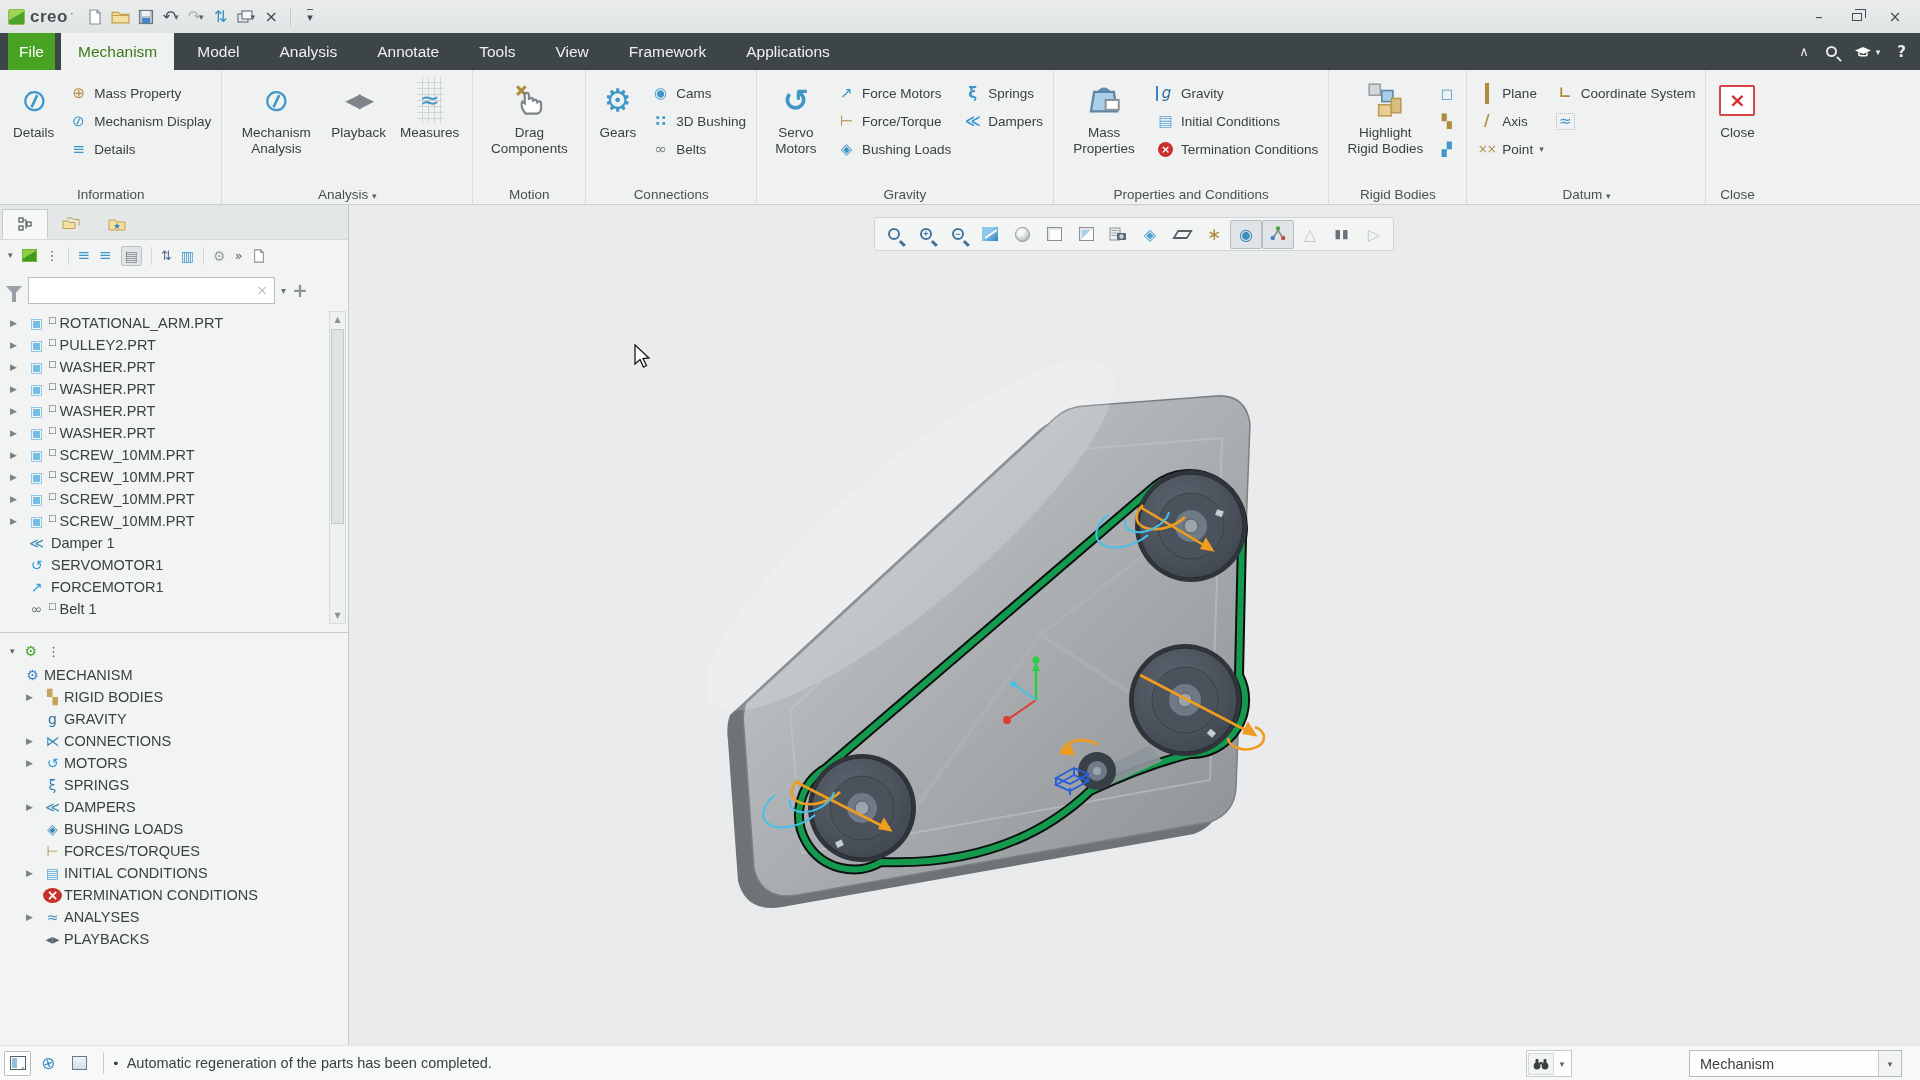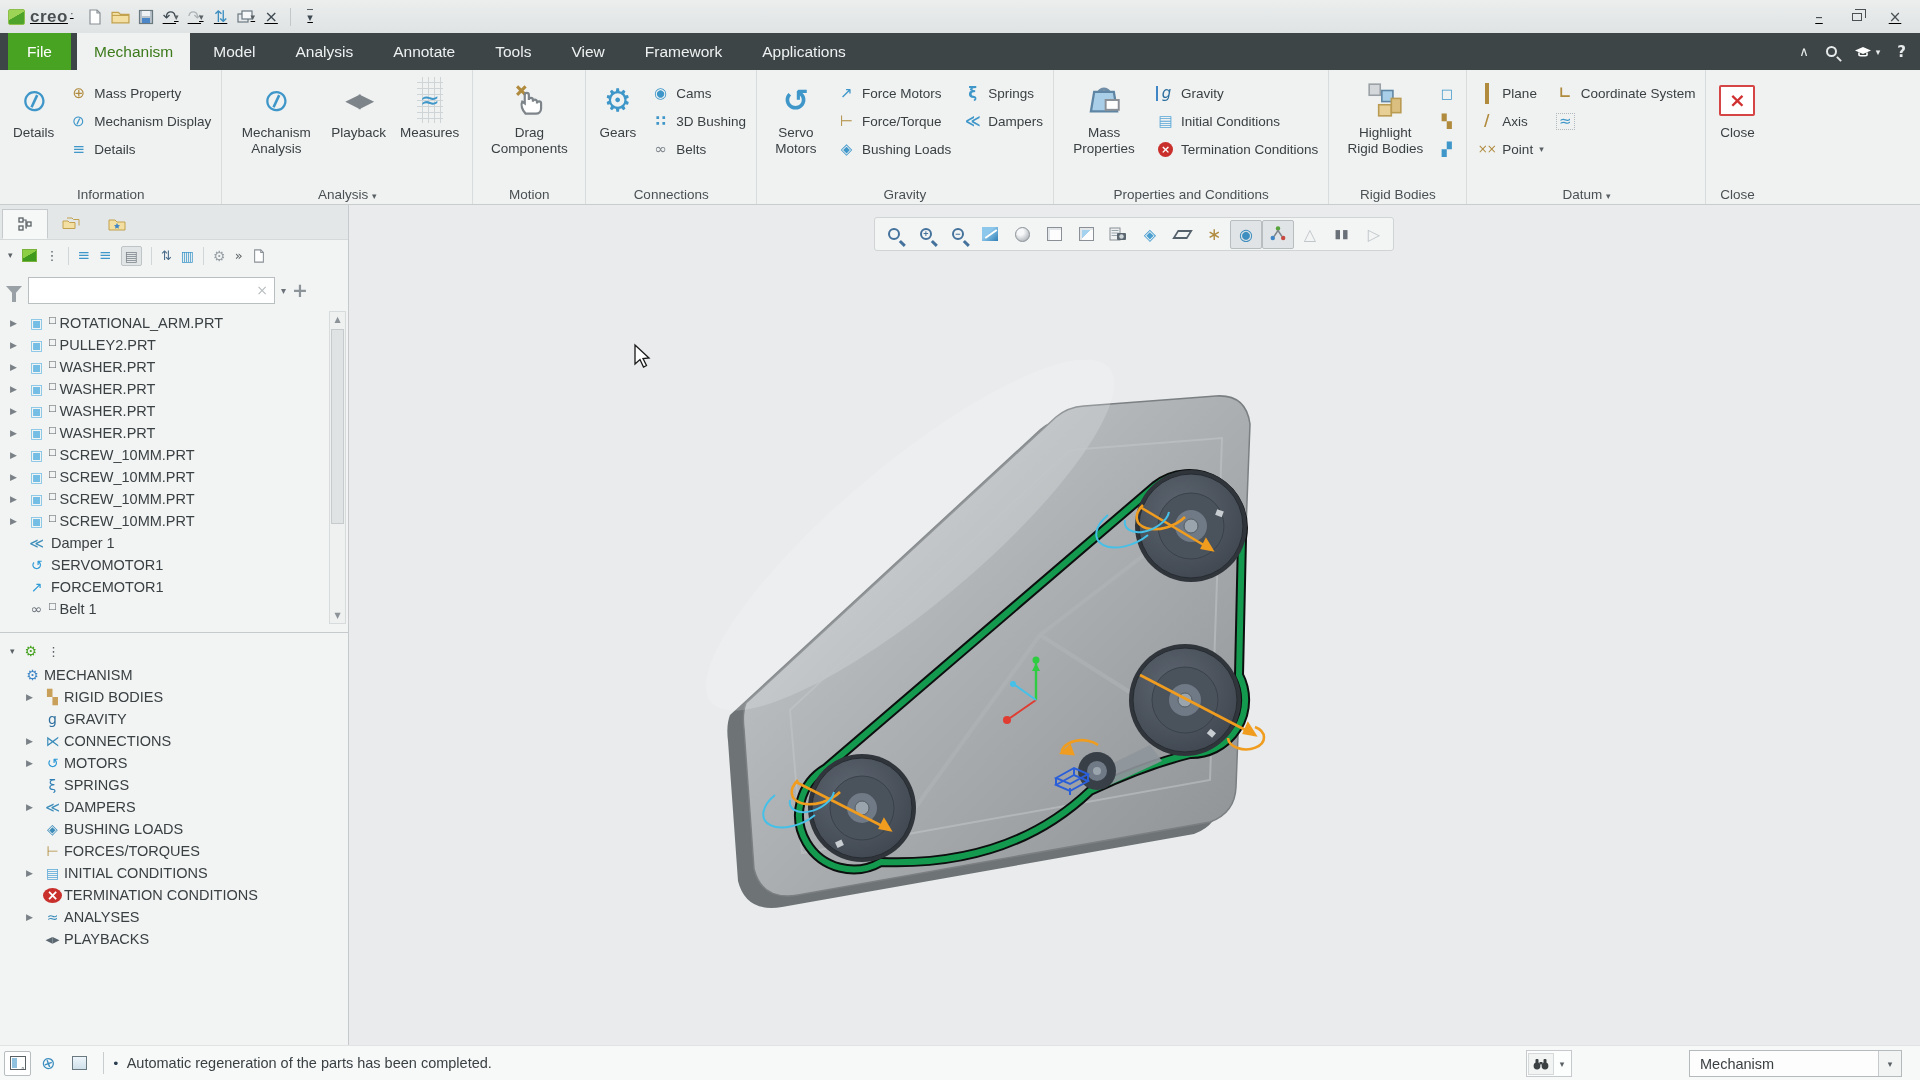--- a/index.html
+++ b/index.html
@@ -1,39 +1,39 @@
 <!DOCTYPE html>
 <html><head>
 <meta charset="utf-8">
 <style>
   * { margin:0; padding:0; box-sizing:border-box; }
   html,body { width:1920px; height:1080px; overflow:hidden; font-family:"Liberation Sans", sans-serif; background:#e9ebec; }
   .g { font-family:"DejaVu Sans", sans-serif; }
 
   
-  #titlebar { position:absolute; top:0; left:0; width:1920px; height:33px; background:linear-gradient(#eceeee,#dfe3e3); display:flex; align-items:center;text-decoration:underline; }
+  #titlebar { position:absolute; top:0; left:0; width:1920px; height:33px; background:linear-gradient(#eceeee,#dfe3e3); display:flex; align-items:center; }
   #logo { display:flex; align-items:center; gap:5px; padding:0 10px 0 8px; }
   #logo .cube { width:17px; height:16px; background:linear-gradient(150deg,#9ed455 44%,#4ea32a 46%); border:1px solid #8abf49; border-radius:2px; }
   #logo .logotext { font-size:17px; font-weight:bold; color:#4a4f52; letter-spacing:.5px; }
   #logo .logodot { font-size:11px; color:#4a4f52; margin-left:-3px; margin-top:-8px; }
   #qat { display:flex; align-items:center; gap:3px; }
   .qbtn { height:24px; min-width:22px; display:flex; align-items:center; justify-content:center; padding:0 2px; border-radius:2px; color:#3e4a52; font-size:16px; }
   .qbtn.dis { color:#aeb4b7; }
   .qcaret { font-size:9px; color:#5a6164; margin-left:-2px; }
   .qsep { width:1px; height:18px; background:#c3c8ca; margin:0 5px; }
   #wintitle { position:absolute; left:0; right:0; text-align:center; font-size:15px; color:#3b4144; pointer-events:none; }
   #winbtns { margin-left:auto; display:flex; align-items:center; gap:4px; padding-right:8px; position:relative; z-index:2; }
   .winbtn { width:34px; height:24px; display:flex; align-items:center; justify-content:center; color:#4a5053; font-size:15px; }
   .restore { position:relative; width:10px; height:8px; border:1.4px solid #4a5053; }
   .restore::before { content:""; position:absolute; left:2px; top:-5px; width:10px; height:8px; border:1.4px solid #4a5053; border-bottom:none; border-left:none; }
 
   
   #tabbar { position:absolute; top:33px; left:0; width:1920px; height:37px; background:#3e4546; display:flex; align-items:stretch; }
   .tab { display:flex; align-items:center; padding:0 17px; margin:0 3px; font-size:15.5px; color:#eef1f1; }
-  .tab.filetab { background:#47a321; color:#fff; padding:0 19px; margin-left:8px; }
+  .tab.filetab { background:#47a321; color:#fff; padding:0 11px; margin-left:8px; }
   .tab.active { background:#f0f2f2; color:#3c7a1a; }
   #tabright { margin-left:auto; display:flex; align-items:center; gap:17px; padding-right:14px; color:#e7ebeb; }
   .tricon { font-size:13px; }
   .cssmagw { position:relative; width:11px; height:11px; border:2px solid #e7ebeb; border-radius:50%; }
   .cssmagw::after { content:""; position:absolute; width:6px; height:2px; background:#e7ebeb; transform:rotate(45deg); left:8px; top:10px; }
 
   
   #ribbon { position:absolute; top:70px; left:0; width:1920px; height:135px; background:#f0f2f2; border-bottom:1px solid #c9cdce; display:flex; }
   .rgroup { position:relative; height:100%; border-right:1px solid #d9dcdd; padding:6px 6px 20px 6px; }
   .rgrow { display:flex; height:100%; align-items:flex-start; }

